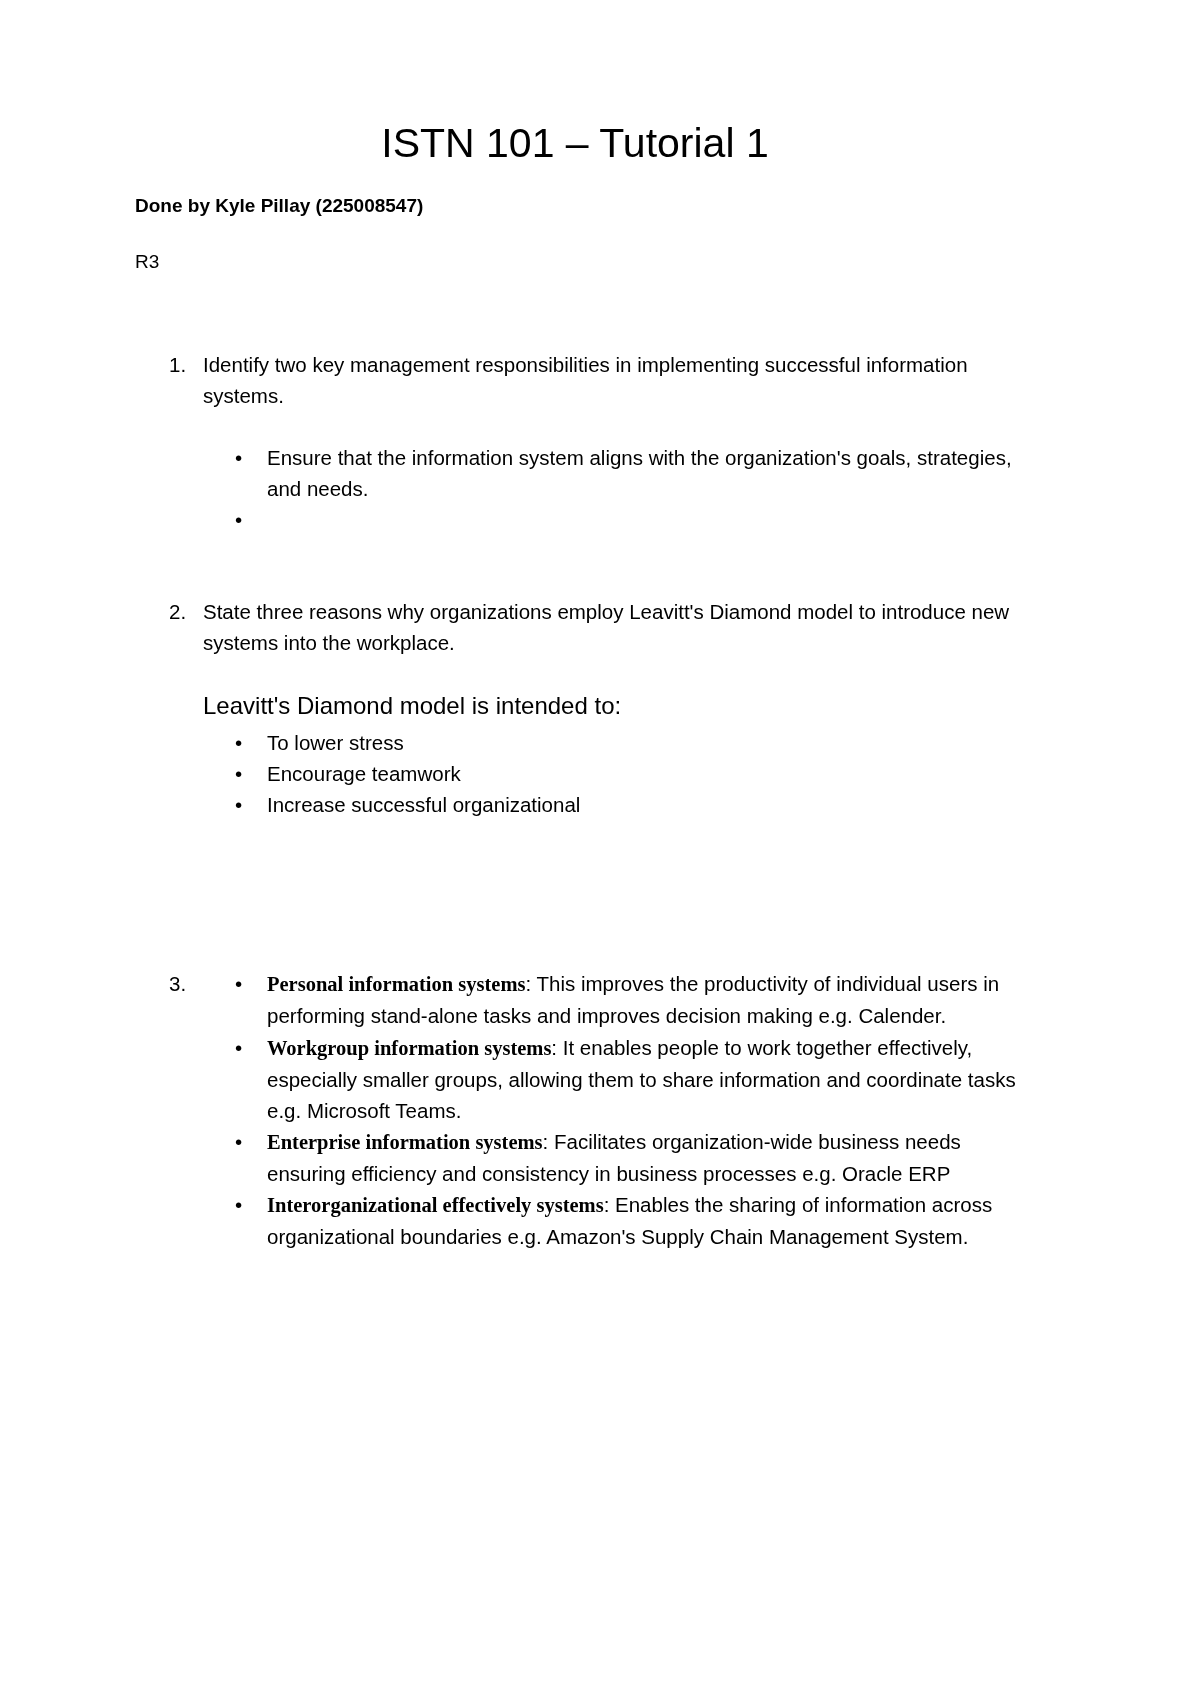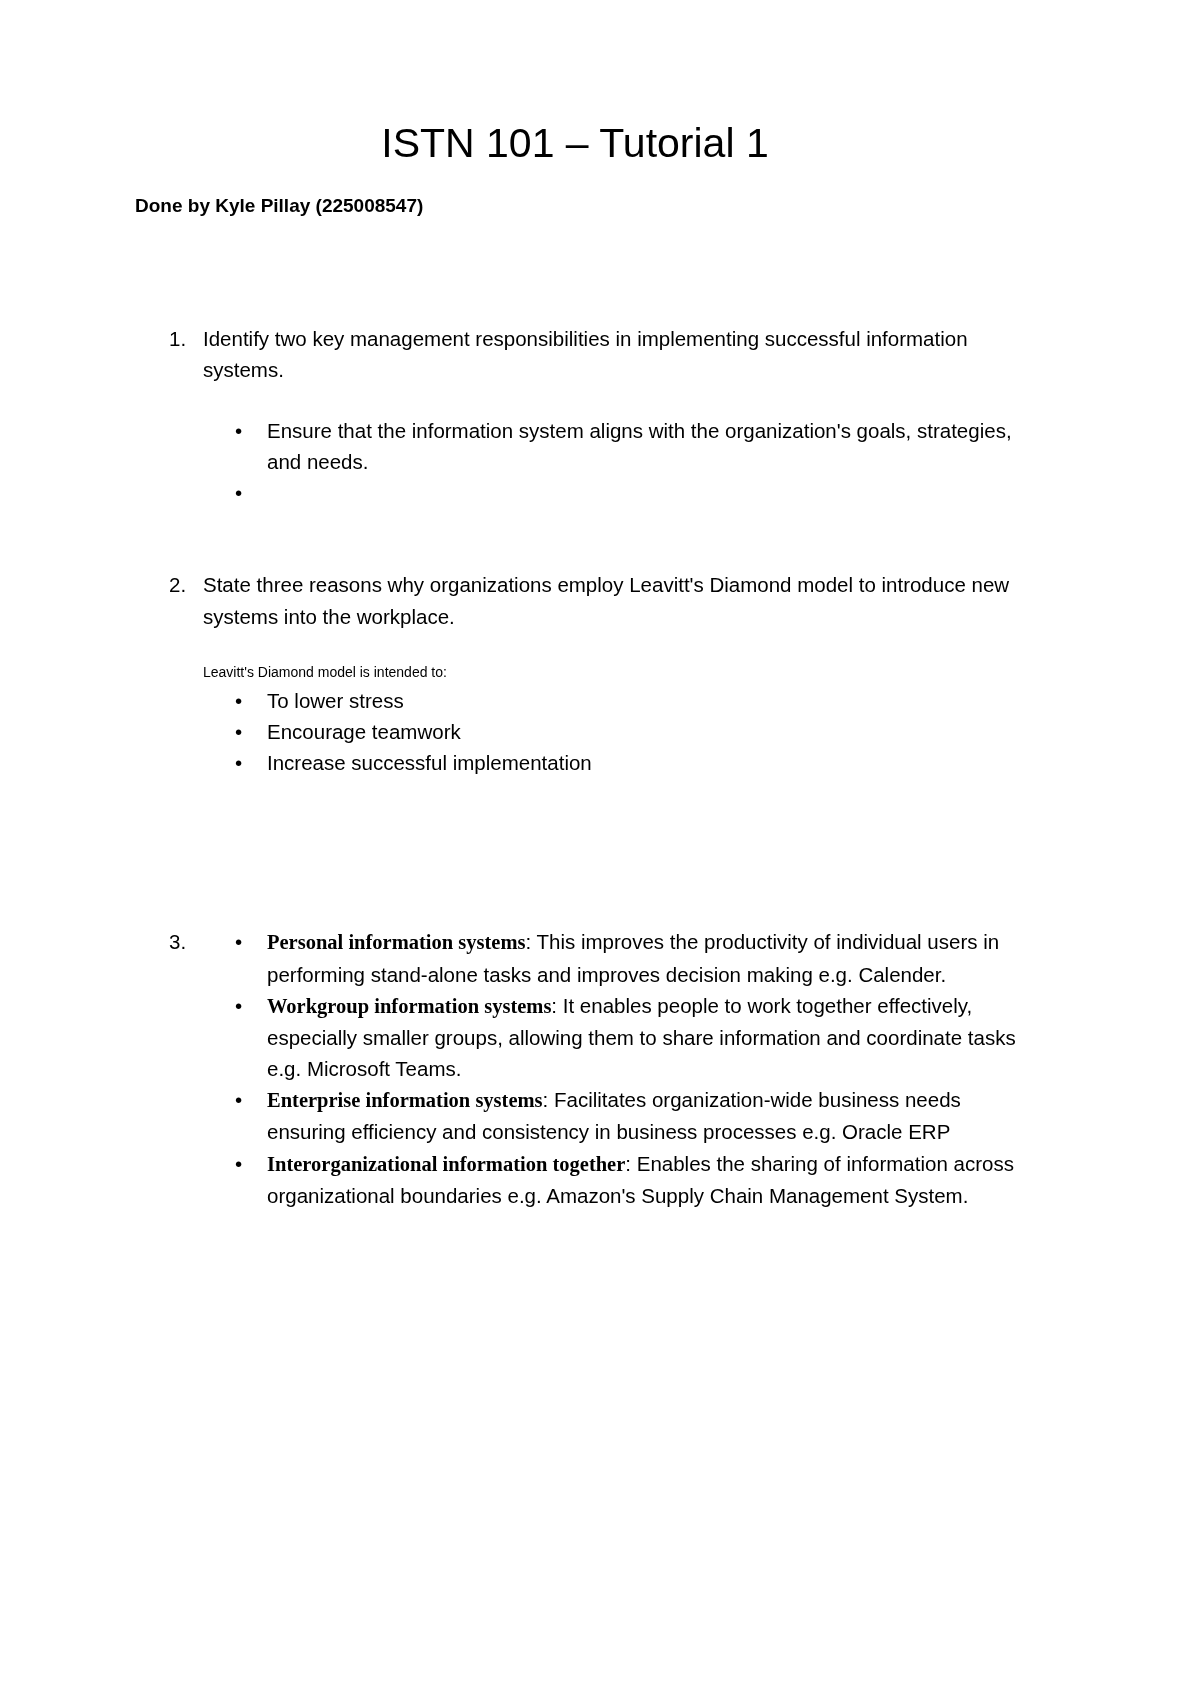--- a/index.html
+++ b/index.html
@@ -62,21 +62,21 @@
     font-size: 20.5px;
     line-height: 1.52;
   }
   .q-text {
     display: block;
     font-size: 20.5px;
     line-height: 1.52;
   }
   .q-lead {
     display: block;
-    font-size: 14px;
+    font-size: 24px;
     line-height: 1.52;
     margin-top: 30px;
   }
   ul.bullets {
     list-style: none;
     margin: 0;
     padding: 0;
   }
   ul.bullets.gap-top {
     margin-top: 30px;
@@ -110,20 +110,21 @@
 </style>
 </head>
 <body>
 
 <div class="page">
 
   <h1 class="doc-title">ISTN 101 – Tutorial 1</h1>
 
   <p class="byline">Done by Kyle Pillay (225008547)</p>
 
+  <p class="section-label">R3</p>
 
   <div class="spacer-q1"></div>
 
   <ol class="questions">
 
     <li class="question">
       <span class="q-number">1.</span>
       <span class="q-text">Identify two key management responsibilities in implementing successful information systems.</span>
       <ul class="bullets gap-top">
         <li class="bullet">
@@ -146,21 +147,21 @@
         <li class="bullet">
           <span class="bullet-marker">•</span>
           <span class="bullet-text">To lower stress</span>
         </li>
         <li class="bullet">
           <span class="bullet-marker">•</span>
           <span class="bullet-text">Encourage teamwork</span>
         </li>
         <li class="bullet">
           <span class="bullet-marker">•</span>
-          <span class="bullet-text">Increase successful implementation</span>
+          <span class="bullet-text">Increase successful organizational</span>
         </li>
       </ul>
     </li>
 
     <div class="spacer-lg"></div>
     <div class="spacer-sm"></div>
 
     <li class="question">
       <span class="q-number">3.</span>
       <ul class="bullets gap-top">
@@ -171,20 +172,20 @@
         <li class="bullet">
           <span class="bullet-marker">•</span>
           <span class="bold-lead">Workgroup information systems</span><span class="bullet-text">: It enables people to work together effectively, especially smaller groups, allowing them to share information and coordinate tasks e.g. Microsoft Teams.</span>
         </li>
         <li class="bullet">
           <span class="bullet-marker">•</span>
           <span class="bold-lead">Enterprise information systems</span><span class="bullet-text">: Facilitates organization-wide business needs ensuring efficiency and consistency in business processes e.g. Oracle ERP</span>
         </li>
         <li class="bullet">
           <span class="bullet-marker">•</span>
-          <span class="bold-lead">Interorganizational information together</span><span class="bullet-text">: Enables the sharing of information across organizational boundaries e.g. Amazon's Supply Chain Management System.</span>
+          <span class="bold-lead">Interorganizational effectively systems</span><span class="bullet-text">: Enables the sharing of information across organizational boundaries e.g. Amazon's Supply Chain Management System.</span>
         </li>
       </ul>
     </li>
 
   </ol>
 
 </div>
 
 </body></html>

